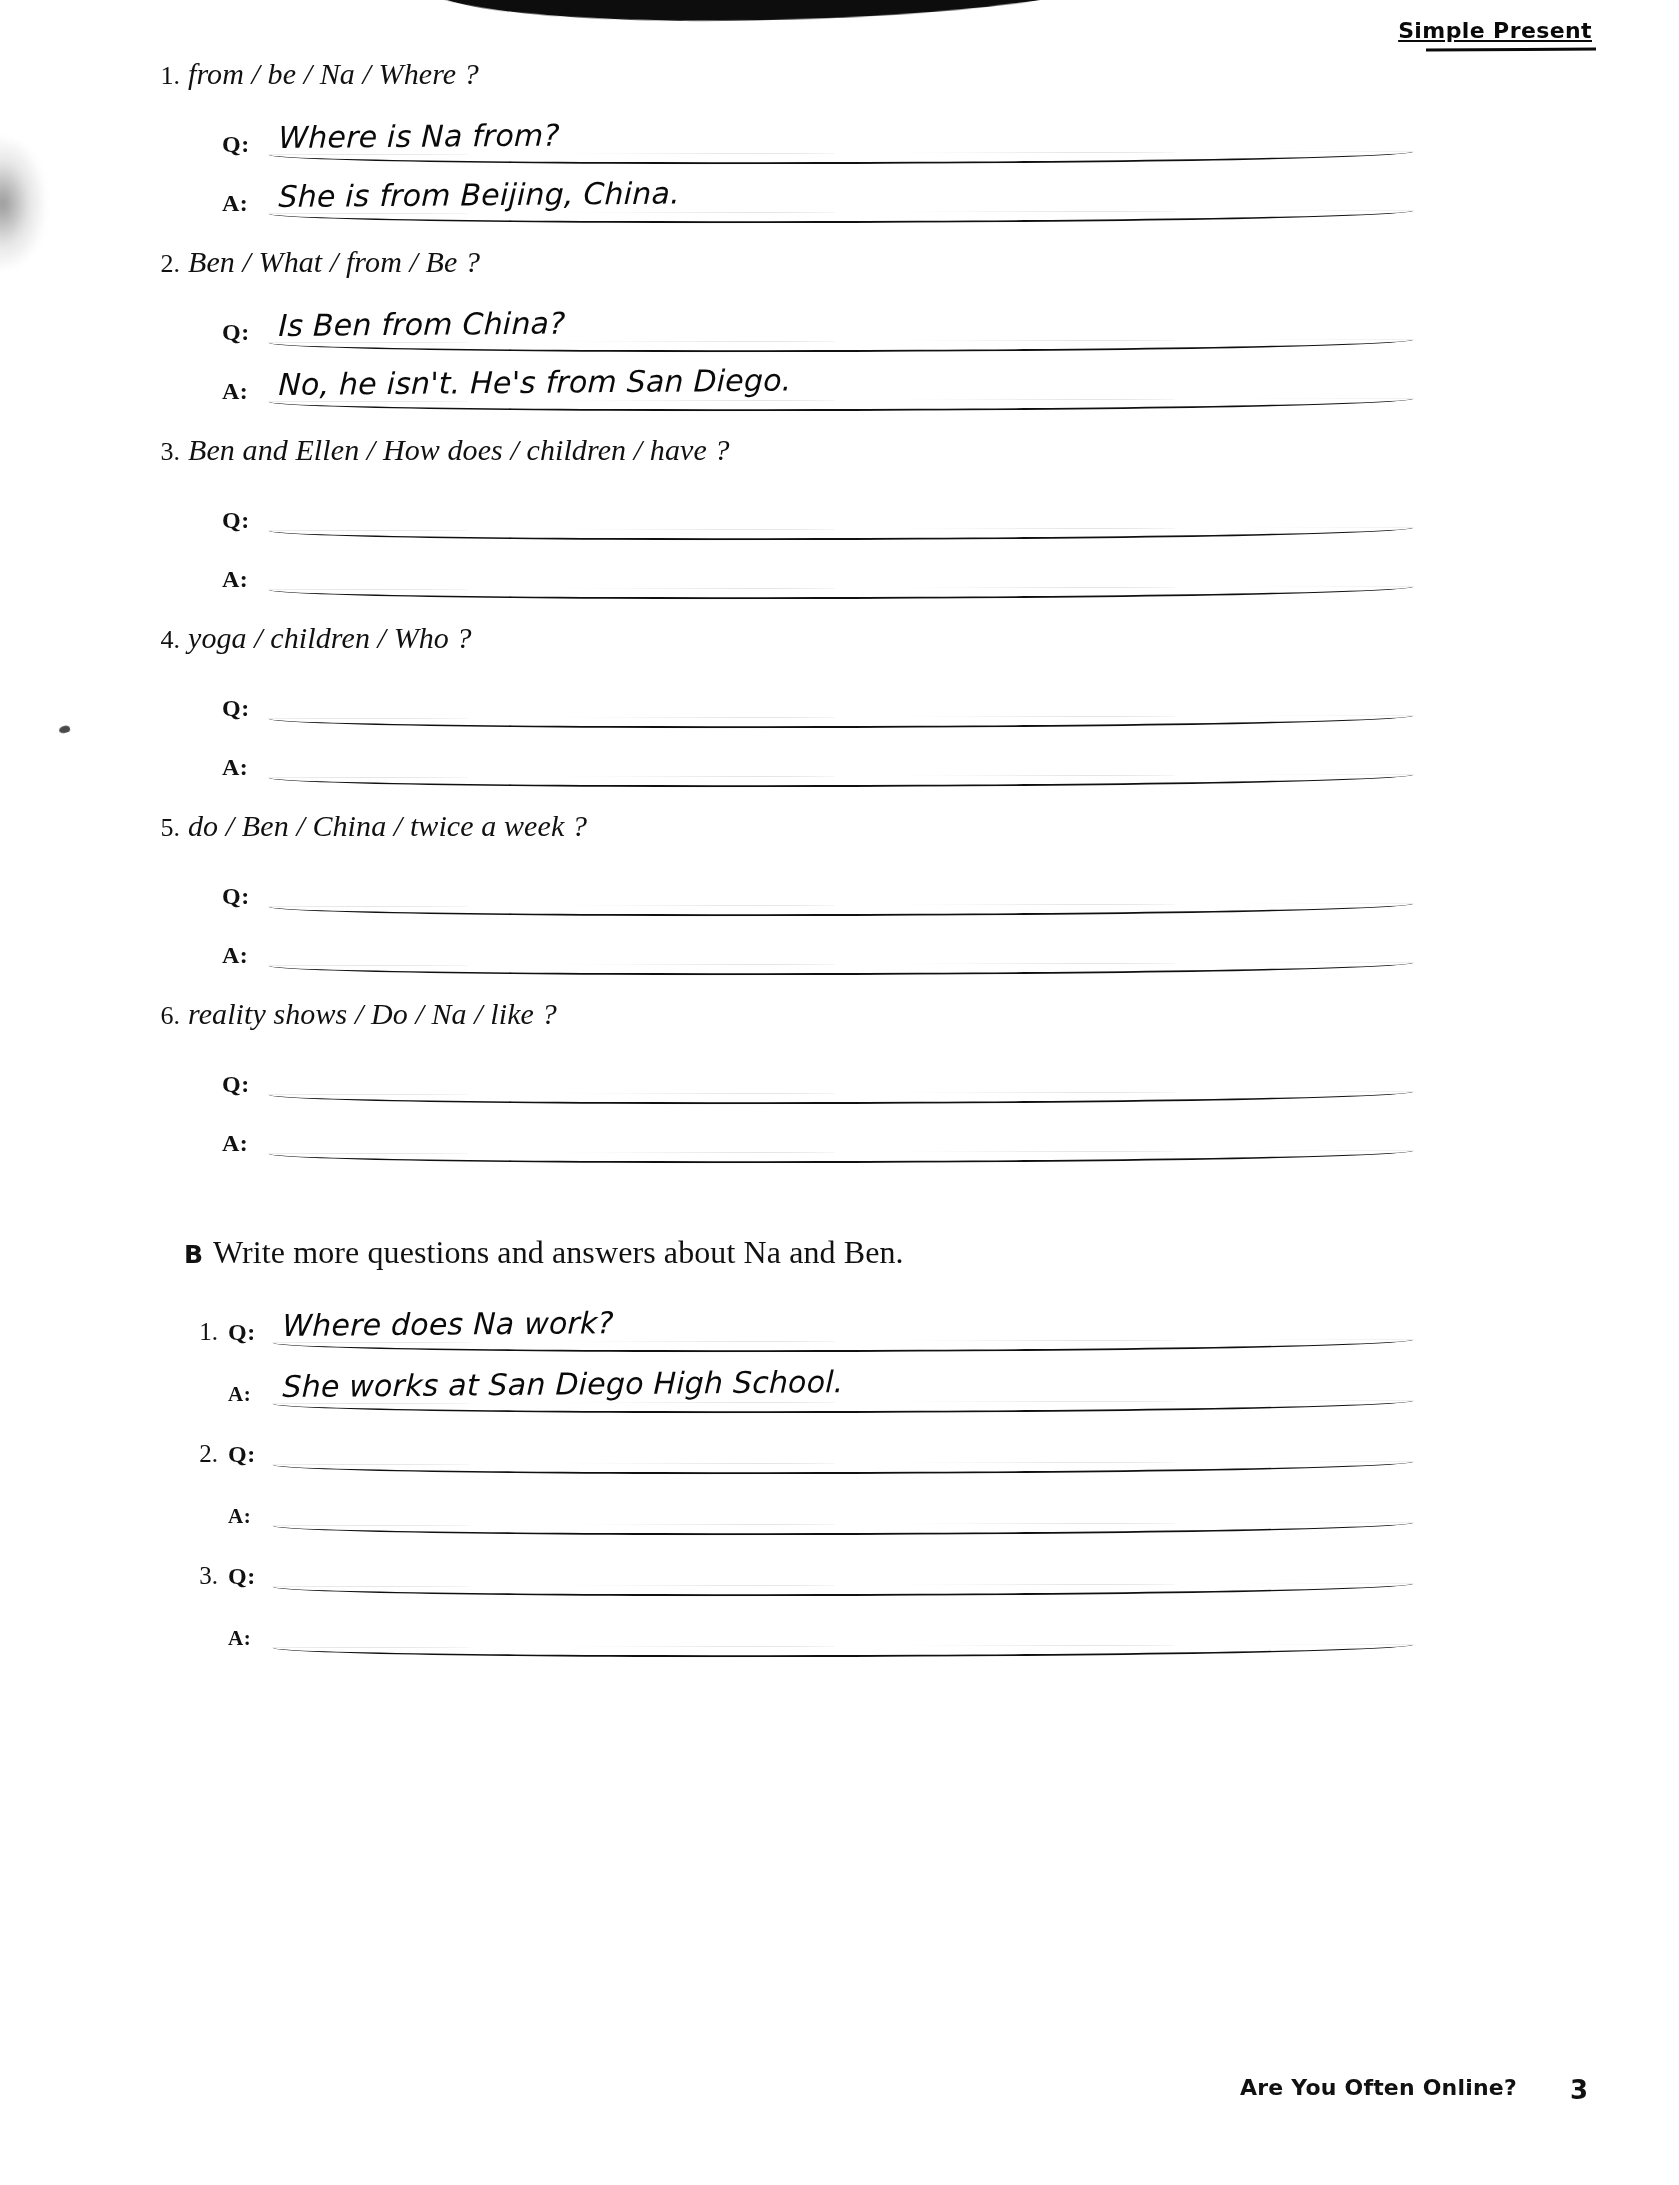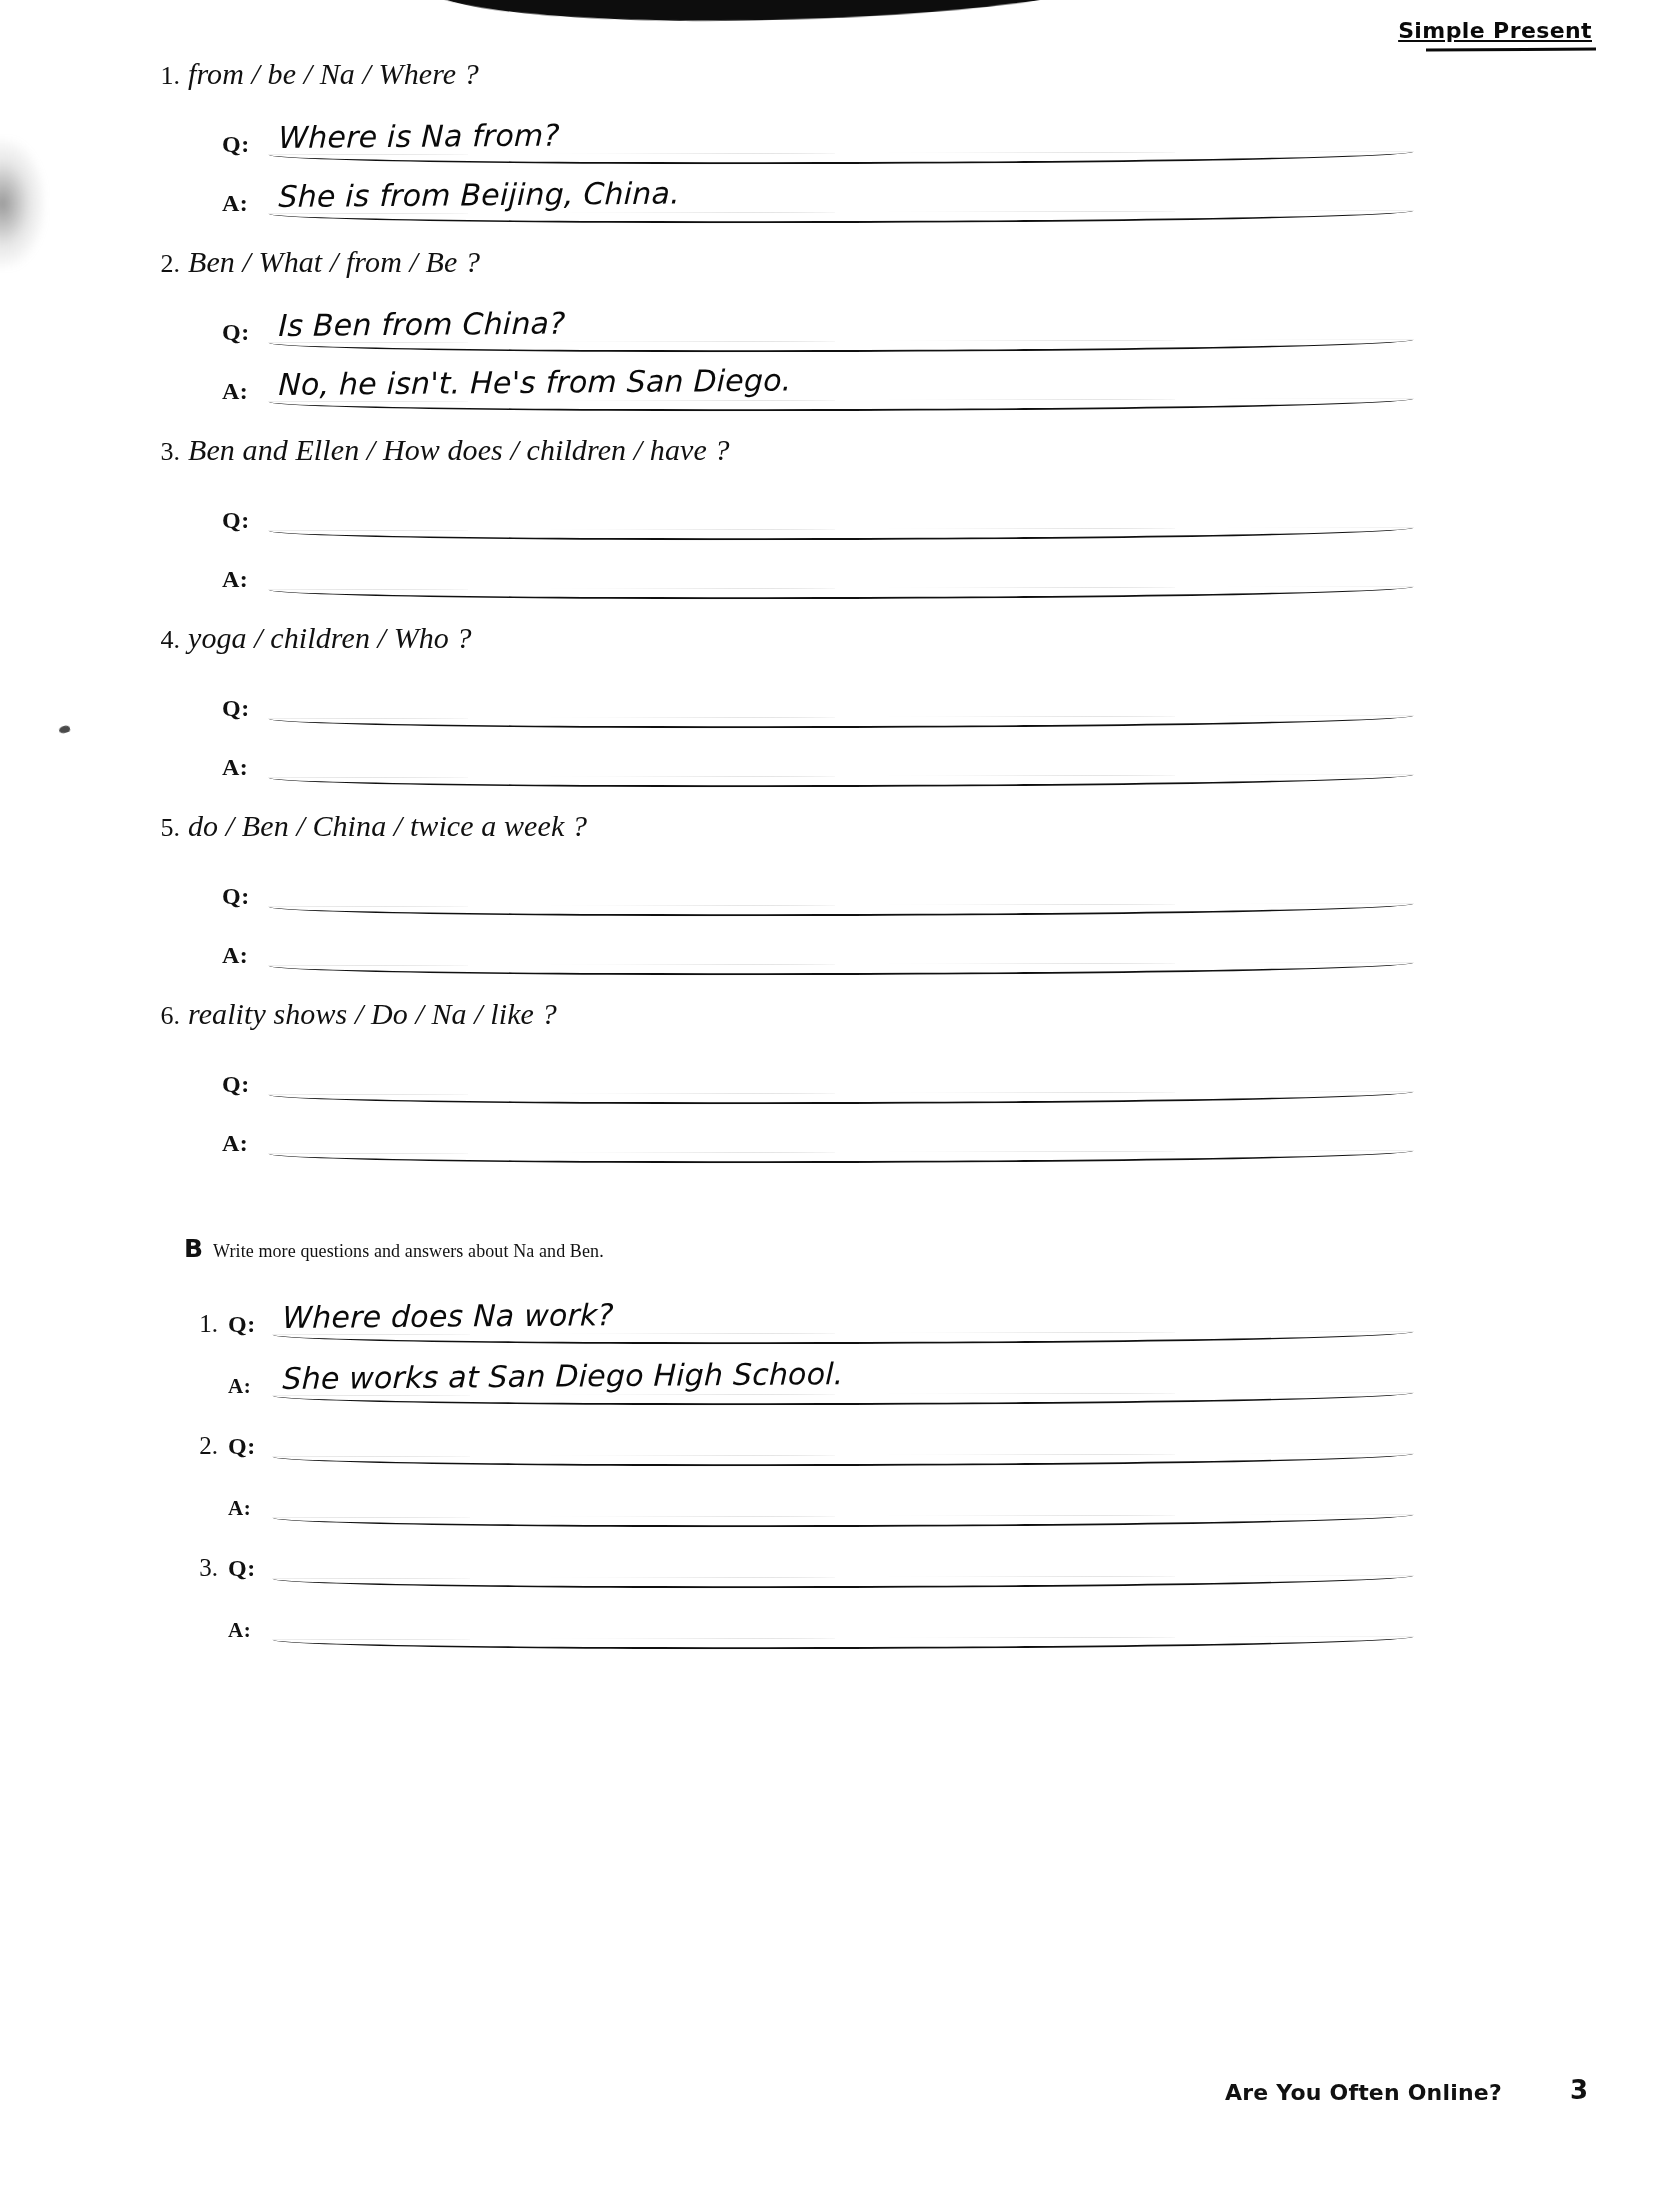--- a/index.html
+++ b/index.html
@@ -169,21 +169,21 @@
     padding-left: 184px;
     margin-bottom: 20px;
   }
   .sec-letter {
     font-family: "DejaVu Sans", sans-serif;
     font-weight: bold;
     font-size: 25px;
     margin-right: 10px;
   }
   .sec-title {
-    font-size: 18px;
+    font-size: 32px;
     letter-spacing: 0.1px;
     font-family: Liberation Serif, serif;
   }
 
   .b-row {
     display: flex;
     align-items: flex-end;
     padding-left: 184px;
     height: 61px;
   }
@@ -205,22 +205,22 @@
     letter-spacing: 0.5px;
   }
   .b-label.small { font-size: 21px; }
 
   
   .page-footer {
     position: absolute;
     bottom: 81px;
     right: 91px;
     display: flex;
-    align-items: flex-end;
-    gap: 68px;
+    align-items: flex-start;
+    gap: 53px;
     font-family: "DejaVu Sans", sans-serif;
     font-weight: bold;
   }
   .footer-title { font-size: 22px; letter-spacing: 0.2px; }
   .footer-page  { font-size: 26px; }
 </style>
 </head>
 <body>
 
 <div class="scan-top-smudge"></div>

